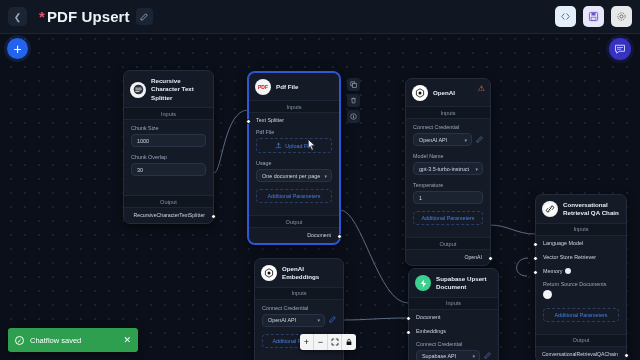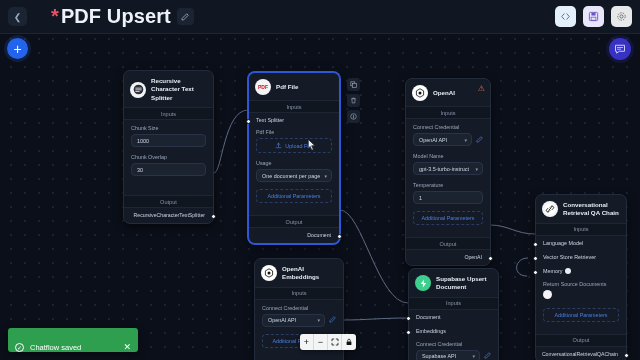--- a/index.html
+++ b/index.html
@@ -26,21 +26,21 @@
     position: absolute; left: 0; top: 0; width: 640px; height: 34px;
     background: #111722; border-bottom: 1px solid #1c2533;
     display: flex; align-items: center; padding: 0 8px; z-index: 60;
   }
   .back-btn {
     width: 19px; height: 19px; border-radius: 5px; background: #1b2433;
     display: flex; align-items: center; justify-content: center;
     color: #9aa7bd; font-size: 9px; cursor: pointer; flex: none;
   }
   .title {
-    margin-left: 24px; color: #eef2f8; font-size: 20px; font-weight: bold;
+    margin-left: 12px; color: #eef2f8; font-size: 15px; font-weight: bold;
     letter-spacing: .1px; white-space: nowrap;
   }
   .title .star { color: #e8536a; margin-right: 2px; }
   .edit-btn {
     margin-left: 6px; width: 17px; height: 17px; border-radius: 4px;
     background: #1b2433; display: flex; align-items: center; justify-content: center;
     cursor: pointer; flex: none;
   }
   .header-right { margin-left: auto; display: flex; gap: 7px; align-items: center; }
   .hbtn {
@@ -154,22 +154,22 @@
   }
   .zoom-ctrl .zb {
     width: 14px; height: 16px; display: flex; align-items: center; justify-content: center;
     color: #111; font-size: 9px; cursor: pointer; border-right: 1px solid #d6d9de;
   }
   .zoom-ctrl .zb:last-child { border-right: none; }
 
   
   .toast {
     position: absolute; left: 8px; top: 328px; width: 130px; height: 24px;
-    background: #2e9e4f; border-radius: 3px; display: flex; align-items: flex-end;
-    padding: 0 7px; z-index: 70; box-shadow: 0 2px 8px rgba(0,0,0,.45);
+    background: #2e9e4f; border-radius: 3px; display: flex; align-items: center;
+    padding: 12px 7px; z-index: 70; box-shadow: 0 2px 8px rgba(0,0,0,.45);
   }
   .toast .check {
     width: 9px; height: 9px; border-radius: 50%; border: 1.2px solid #fff;
     display: flex; align-items: center; justify-content: center;
     color: #fff; font-size: 6px; flex: none;
   }
   .toast .msg { color: #fff; font-size: 7.5px; margin-left: 6px; }
   .toast .x { margin-left: auto; color: #fff; font-size: 9px; cursor: pointer; }
 
   

